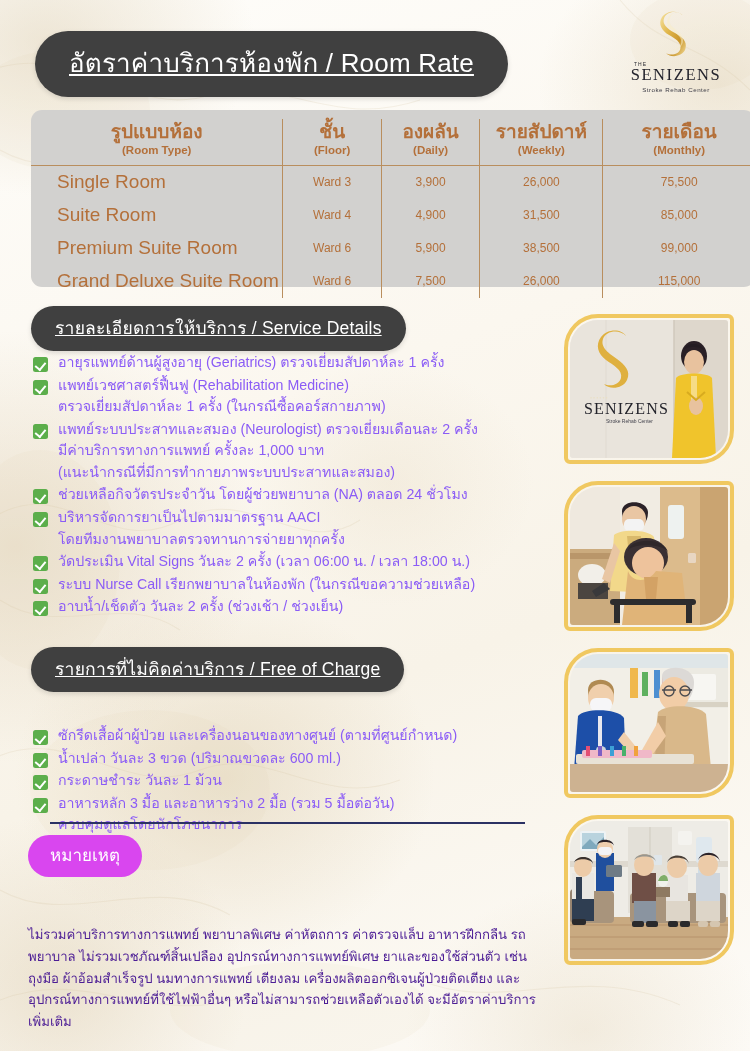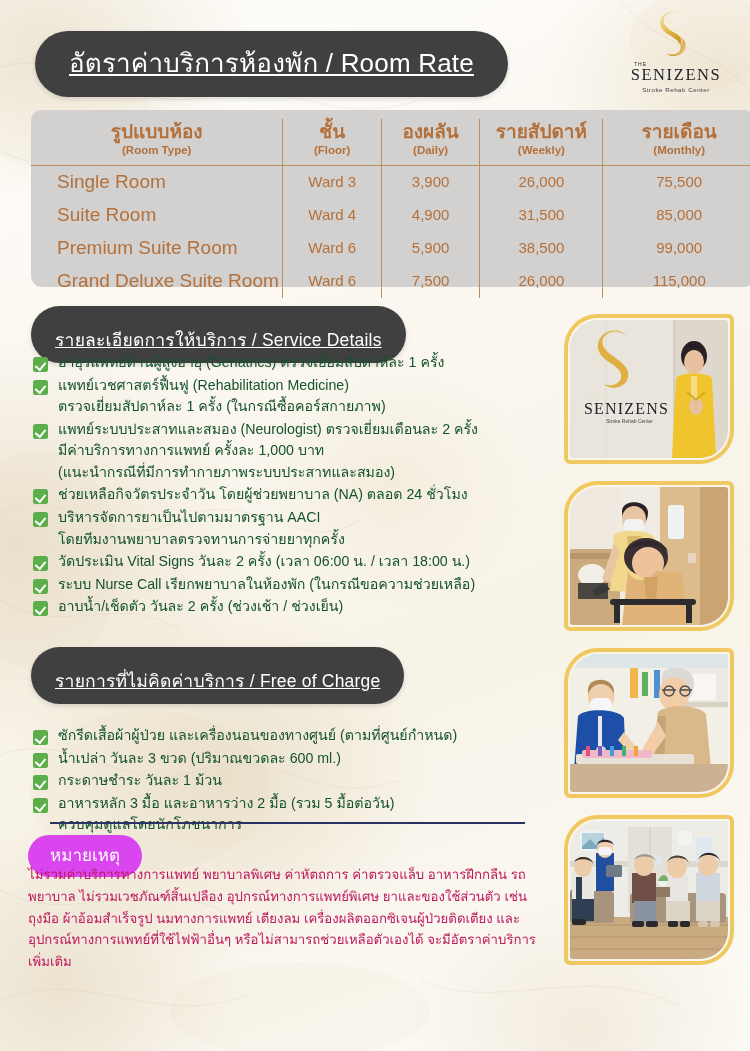--- a/index.html
+++ b/index.html
@@ -77,21 +77,21 @@
     border-radius: 40px;
     font-size: 26px;
     padding: 11px 34px 14px;
     letter-spacing: 0.2px;
     box-shadow: 0 2px 5px rgba(0,0,0,0.13);
     white-space: nowrap;
     text-decoration: underline;
   }
   .pill-navy.small {
     font-size: 17.5px;
-    padding: 20px 24px 9px;
+    padding: 8px 24px 9px;
   }
   .pill-gold {
     display: inline-block;
     background: #d946ef;
     color: #ffffff;
     border-radius: 40px;
     font-size: 17px;
     padding: 6px 22px 9px;
     white-space: nowrap;
   }
@@ -121,21 +121,21 @@
   }
   .rate-table th {
     padding: 2px 0 7px;
     border-right: 1.6px solid #b98e5e;
     border-bottom: 1.6px solid #b98e5e;
   }
   .rate-table th:last-child { border-right: none; }
   .th-th { font-size: 19px; display: block; line-height: 1.15; }
   .th-en { font-size: 11.5px; display: block; line-height: 1.3; }
   .rate-table td {
-    font-size: 15px;
+    font-size: 12px;
     padding: 5px 0 6px;
     border-right: 1.6px solid #b98e5e;
   }
   .rate-table td:last-child { border-right: none; }
   .rate-table td.room {
     text-align: left;
     padding-left: 26px;
     font-size: 19px;
   }
   .rate-table tr:last-child td { border-bottom: none; }
@@ -172,41 +172,41 @@
     top: 3px;
     width: 4.5px;
     height: 8px;
     border-right: 2px solid #fff;
     border-bottom: 2px solid #fff;
     transform: rotate(40deg);
   }
   .li-text {
     font-size: 14.2px;
     line-height: 1.52;
-    color: #14532d;
+    color: #8b5cf6;
   }
 
   
   #divider {
     position: absolute;
     top: 822px;
     left: 50px;
     width: 475px;
     height: 2.4px;
     background: #2b3163;
   }
   #notes-badge { position: absolute; top: 835px; left: 28px; }
   #notes-body {
     position: absolute;
-    top: 864px;
+    top: 924px;
     left: 28px;
     width: 525px;
     font-size: 13.2px;
     line-height: 1.65;
-    color: #be185d;
+    color: #4c1d95;
   }
 
   
   .photo-col {
     position: absolute;
     top: 314px;
     right: 8px;
     width: 178px;
     z-index: 5;
   }

